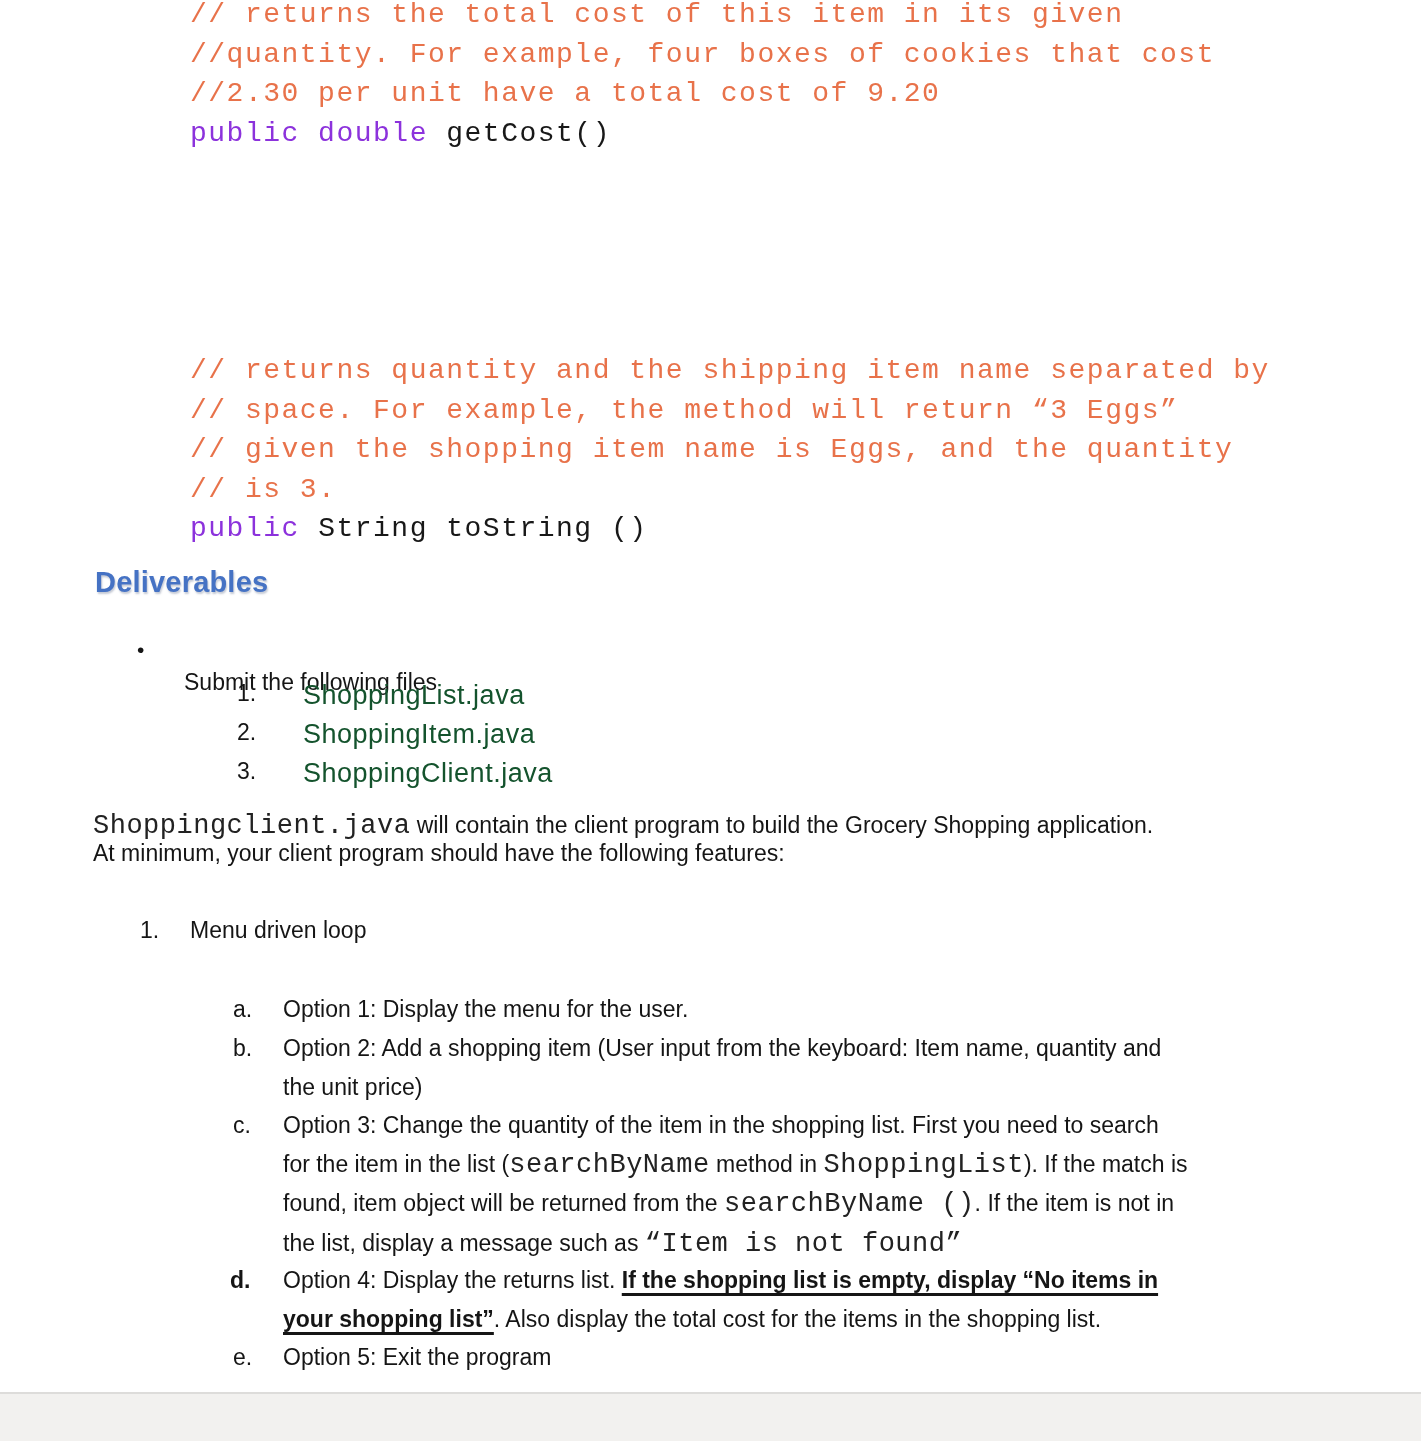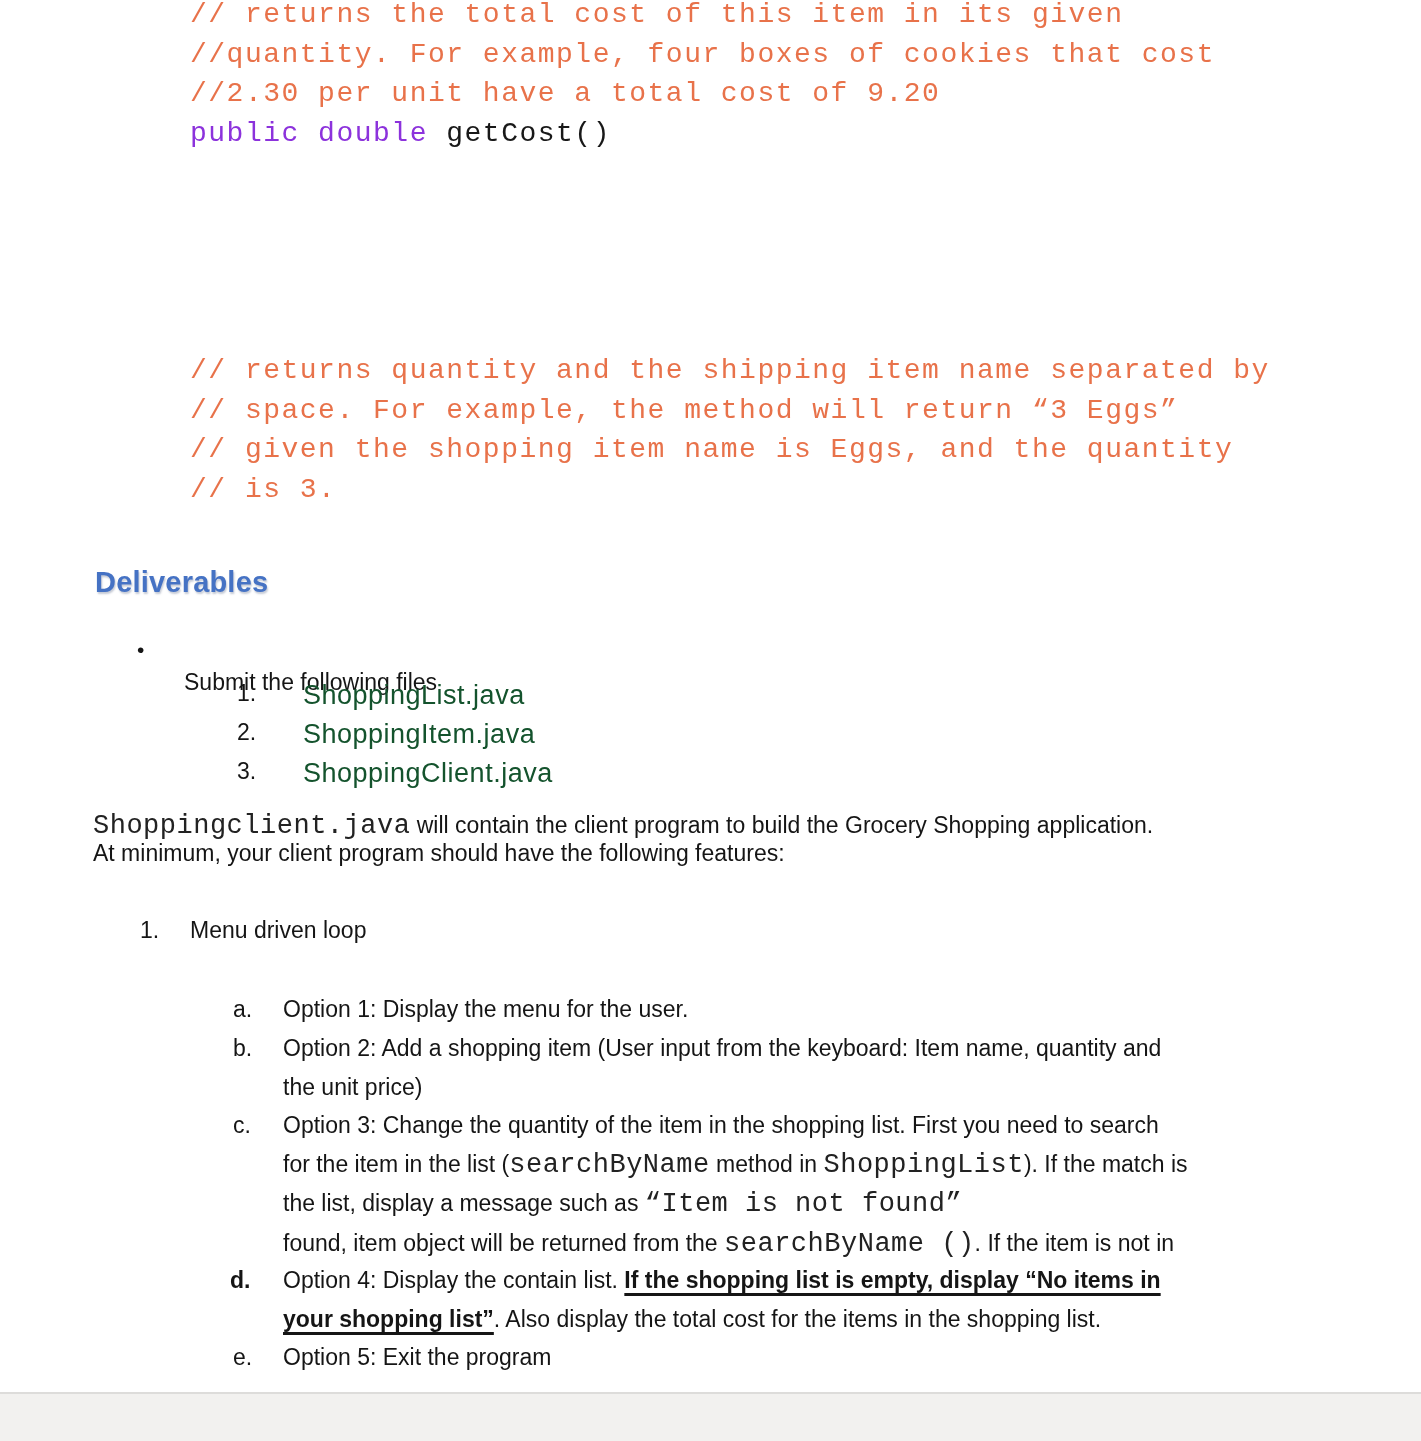--- a/index.html
+++ b/index.html
@@ -64,20 +64,21 @@
       <div class="line"><span class="r-c">// returns the total cost of this item in its given</span></div>
       <div class="line"><span class="r-c">//quantity. For example, four boxes of cookies that cost</span></div>
       <div class="line"><span class="r-c">//2.30 per unit have a total cost of 9.20</span></div>
       <div class="line"><span class="r-k">public double</span><span class="r-p"> getCost()</span></div>
     </div>
   <div class="code cb3">
       <div class="line"><span class="r-c">// returns quantity and the shipping item name separated by</span></div>
       <div class="line"><span class="r-c">// space. For example, the method will return “3 Eggs”</span></div>
       <div class="line"><span class="r-c">// given the shopping item name is Eggs, and the quantity</span></div>
       <div class="line"><span class="r-c">// is 3.</span></div>
+      <div class="line"><span class="r-k">public</span><span class="r-p"> String toString ()</span></div>
     </div>
 
   <h2 class="heading">Deliverables</h2>
 
   <div class="bullet-row">
     <span class="bullet">•</span>
     <span class="btext">Submit the following files</span>
   </div>
 
   <div class="file-row f1">
@@ -114,28 +115,28 @@
     <div class="olines">
         <div class="line"><span class="r-t">Option 2: Add a shopping item (User input from the keyboard: Item name, quantity and</span></div>
         <div class="line"><span class="r-t">the unit price)</span></div>
       </div>
   </div>
   <div class="opt opt-c">
     <span class="letter">c.</span>
     <div class="olines">
         <div class="line"><span class="r-t">Option 3: Change the quantity of the item in the shopping list. First you need to search</span></div>
         <div class="line"><span class="r-t">for the item in the list (</span><span class="r-m">searchByName</span><span class="r-t"> method in </span><span class="r-m">ShoppingList</span><span class="r-t">). If the match is</span></div>
+        <div class="line"><span class="r-t">found, item object will be returned from the </span><span class="r-m">searchByName ()</span><span class="r-t">. If the item is not in</span></div>
         <div class="line"><span class="r-t">the list, display a message such as </span><span class="r-m">“Item is not found”</span></div>
-        <div class="line"><span class="r-t">found, item object will be returned from the </span><span class="r-m">searchByName ()</span><span class="r-t">. If the item is not in</span></div>
       </div>
   </div>
   <div class="opt opt-d">
     <span class="letter bold">d.</span>
     <div class="olines">
-        <div class="line"><span class="r-t">Option 4: Display the contain list. </span><span class="r-bu">If the shopping list is empty, display “No items in</span></div>
+        <div class="line"><span class="r-t">Option 4: Display the returns list. </span><span class="r-bu">If the shopping list is empty, display “No items in</span></div>
         <div class="line"><span class="r-bu">your shopping list”</span><span class="r-t">. Also display the total cost for the items in the shopping list.</span></div>
       </div>
   </div>
   <div class="opt opt-e">
     <span class="letter">e.</span>
     <div class="olines">
         <div class="line"><span class="r-t">Option 5: Exit the program</span></div>
       </div>
   </div>
 

